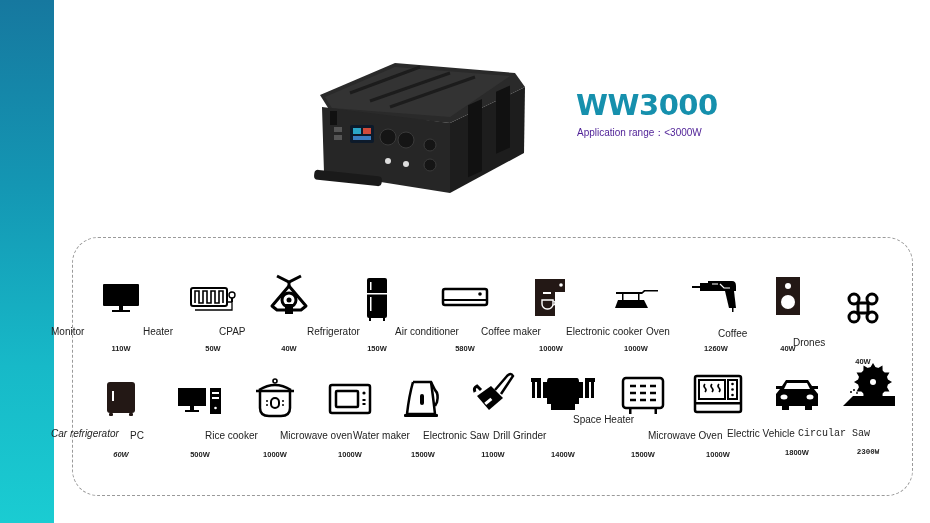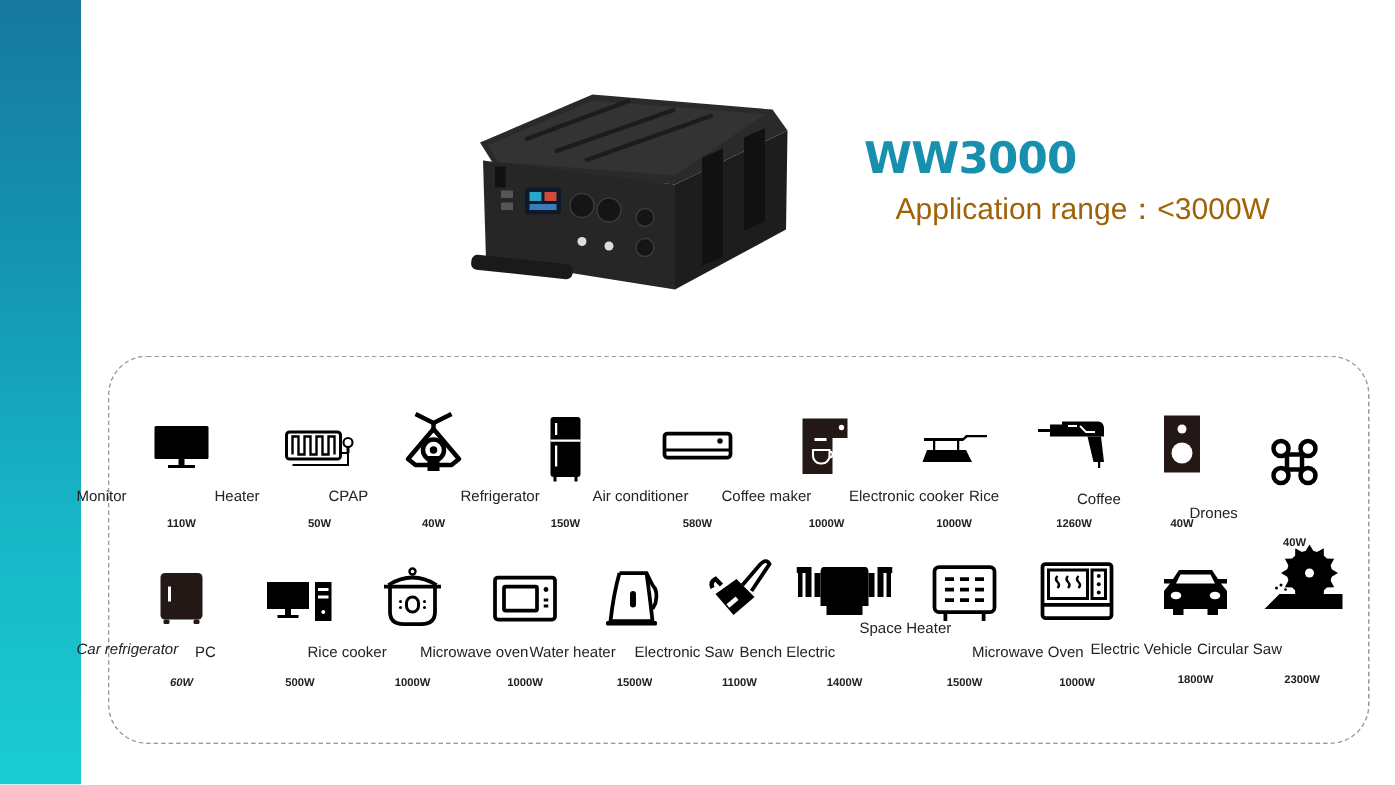--- a/index.html
+++ b/index.html
@@ -15,21 +15,21 @@
     position:absolute; left:300px; top:45px; width:230px; height:160px;
   }
 
   .model-title {
     position:absolute; left:576px; top:88px;
     font-family:"DejaVu Sans", sans-serif; font-weight:bold;
     font-size:29px; color:#1690ad; letter-spacing:-0.5px;
   }
   .app-range {
     position:absolute; left:577px; top:126px;
-    font-size:20px; color:#a16207;margin-left:20px;
+    font-size:10px; color:#4c1d95;
   }
 
   .app-box {
     position:absolute; left:72px; top:237px; width:841px; height:259px;
     border:1.3px dashed #9a9a9a; border-radius:26px;
   }
 
   .device {
     position:absolute; width:100px; text-align:center;
   }
@@ -172,21 +172,21 @@
 
 <div class="device" style="left:666px;top:272px;height:86px;">
   <svg class="icon" style="top:6px" width="48" height="36" viewBox="0 0 48 36">
     <rect x="0" y="8" width="8" height="2" fill="#000"></rect>
     <rect x="8" y="5" width="8" height="8" fill="#000"></rect>
     <path d="M16,3 H40 Q44,3 44,8 V13 H16 Z" fill="#000"></path>
     <path d="M20,6 H26 M28,6 L32,10 H38" stroke="#fff" stroke-width="1.2" fill="none"></path>
     <path d="M33,13 H42 L44,30 H37 Z" fill="#000"></path>
     <rect x="40" y="30" width="1.5" height="4" fill="#000"></rect>
   </svg>
-  <div class="label" style="top:54px">Rice</div>
+  <div class="label" style="top:54px">Oven</div>
   <div class="watt" style="top:72px">1260W</div>
 </div>
 
 <div class="device" style="left:738px;top:272px;height:86px;">
   <svg class="icon" style="top:4px" width="26" height="40" viewBox="0 0 26 40">
     <rect x="1" y="1" width="24" height="38" fill="#231815"></rect>
     <circle cx="13" cy="10" r="3" fill="#fff"></circle>
     <circle cx="13" cy="26" r="7" fill="#fff"></circle>
   </svg>
   <div class="label" style="top:56px">Coffee</div>
@@ -258,21 +258,21 @@
   <div class="watt" style="top:72px">1000W</div>
 </div>
 
 <div class="device" style="left:373px;top:378px;height:86px;">
   <svg class="icon" style="top:0px" width="40" height="42" viewBox="0 0 40 42">
     <path d="M10,4 H28 L32,12 Q36,16 34,24 L32,28" fill="none" stroke="#000" stroke-width="2.5"></path>
     <path d="M10,4 Q6,18 4,36 H32 Q30,18 28,4" fill="none" stroke="#000" stroke-width="2.5"></path>
     <rect x="1" y="36" width="34" height="3" rx="1" fill="#000"></rect>
     <rect x="17" y="16" width="4" height="11" rx="2" fill="#000"></rect>
   </svg>
-  <div class="label" style="top:52px">Water heater</div>
+  <div class="label" style="top:52px">Water maker</div>
   <div class="watt" style="top:72px">1500W</div>
 </div>
 
 <div class="device" style="left:443px;top:370px;height:94px;">
   <svg class="icon" style="top:0px" width="44" height="46" viewBox="0 0 44 46">
     <path d="M24,20 L36,6 Q40,2 42,6 L30,24" fill="none" stroke="#000" stroke-width="2.5"></path>
     <path d="M6,26 L20,16 L32,28 L18,40 Z" fill="#000"></path>
     <path d="M4,22 Q2,18 6,16 L10,20" fill="none" stroke="#000" stroke-width="3"></path>
     <rect x="13" y="30" width="8" height="3" fill="#fff" transform="rotate(-40 17 31)"></rect>
   </svg>
@@ -286,21 +286,21 @@
     <rect x="1" y="8" width="3" height="16" fill="#000"></rect>
     <rect x="6" y="8" width="4" height="16" fill="#000"></rect>
     <rect x="54" y="4" width="10" height="4" fill="#000"></rect>
     <rect x="60" y="8" width="3" height="16" fill="#000"></rect>
     <rect x="54" y="8" width="4" height="16" fill="#000"></rect>
     <rect x="12" y="8" width="4" height="16" fill="#000"></rect>
     <rect x="48" y="8" width="4" height="16" fill="#000"></rect>
     <path d="M18,4 H46 Q48,4 48,8 V30 H16 V8 Q16,4 18,4 Z" fill="#000"></path>
     <rect x="20" y="30" width="24" height="6" fill="#000"></rect>
   </svg>
-  <div class="label" style="top:60px">Bench Electric</div>
+  <div class="label" style="top:60px">Drill Grinder</div>
   <div class="watt" style="top:80px">1400W</div>
 </div>
 
 <div class="device" style="left:593px;top:370px;height:94px;">
   <svg class="icon" style="top:6px" width="46" height="40" viewBox="0 0 46 40">
     <rect x="3" y="2" width="40" height="30" rx="3" fill="none" stroke="#000" stroke-width="2.5"></rect>
     <path d="M10,10 h6 M20,10 h6 M30,10 h6 M10,17 h6 M20,17 h6 M30,17 h6 M10,24 h6 M20,24 h6 M30,24 h6" stroke="#000" stroke-width="2.5"></path>
     <rect x="9" y="32" width="2.5" height="6" fill="#000"></rect>
     <rect x="34.5" y="32" width="2.5" height="6" fill="#000"></rect>
   </svg>
@@ -327,21 +327,21 @@
   <svg class="icon" style="top:8px" width="50" height="34" viewBox="0 0 50 34">
     <path d="M4,8 L10,8 L14,2 H36 L40,8 L46,8 L46,11 L42,11 L46,16 V28 H40 V32 H33 V28 H17 V32 H10 V28 H4 V16 L8,11 L4,11 Z" fill="#000"></path>
     <path d="M15,5 H35 L38,11 H12 Z" fill="#fff"></path>
     <ellipse cx="12" cy="19" rx="3.5" ry="2.5" fill="#fff"></ellipse>
     <ellipse cx="38" cy="19" rx="3.5" ry="2.5" fill="#fff"></ellipse>
   </svg>
   <div class="label" style="top:58px">Electric Vehicle</div>
   <div class="watt" style="top:78px">1800W</div>
 </div>
 
-<div class="device" style="left:818px;top:360px;height:104px;">
+<div class="device" style="left:818px;top:360px;height:104px;font-family:Liberation Mono, monospace;">
   <svg class="icon" style="top:2px" width="58" height="50" viewBox="0 0 58 50">
     <g transform="translate(34,20)">
       <circle r="15" fill="#000"></circle>
       <g fill="#000">
         <polygon points="0,-19 3,-14 -3,-14"></polygon>
         <polygon points="0,-19 3,-14 -3,-14" transform="rotate(30)"></polygon>
         <polygon points="0,-19 3,-14 -3,-14" transform="rotate(60)"></polygon>
         <polygon points="0,-19 3,-14 -3,-14" transform="rotate(90)"></polygon>
         <polygon points="0,-19 3,-14 -3,-14" transform="rotate(120)"></polygon>
         <polygon points="0,-19 3,-14 -3,-14" transform="rotate(150)"></polygon>

